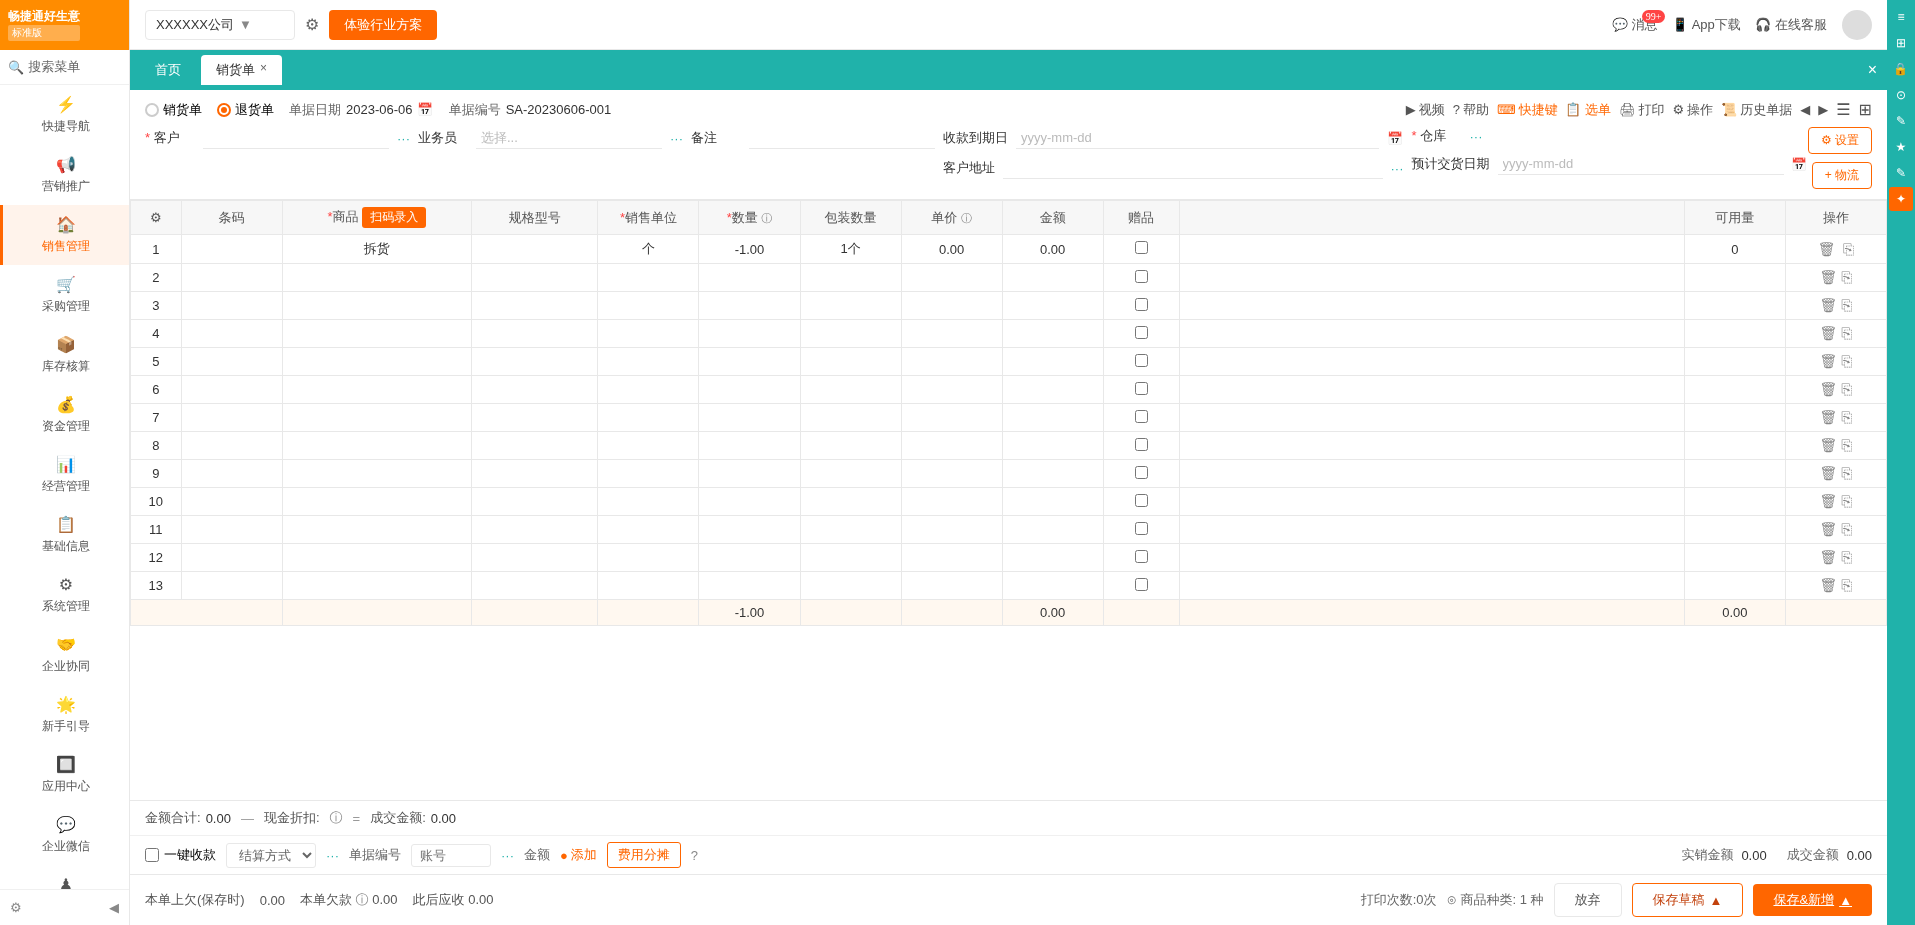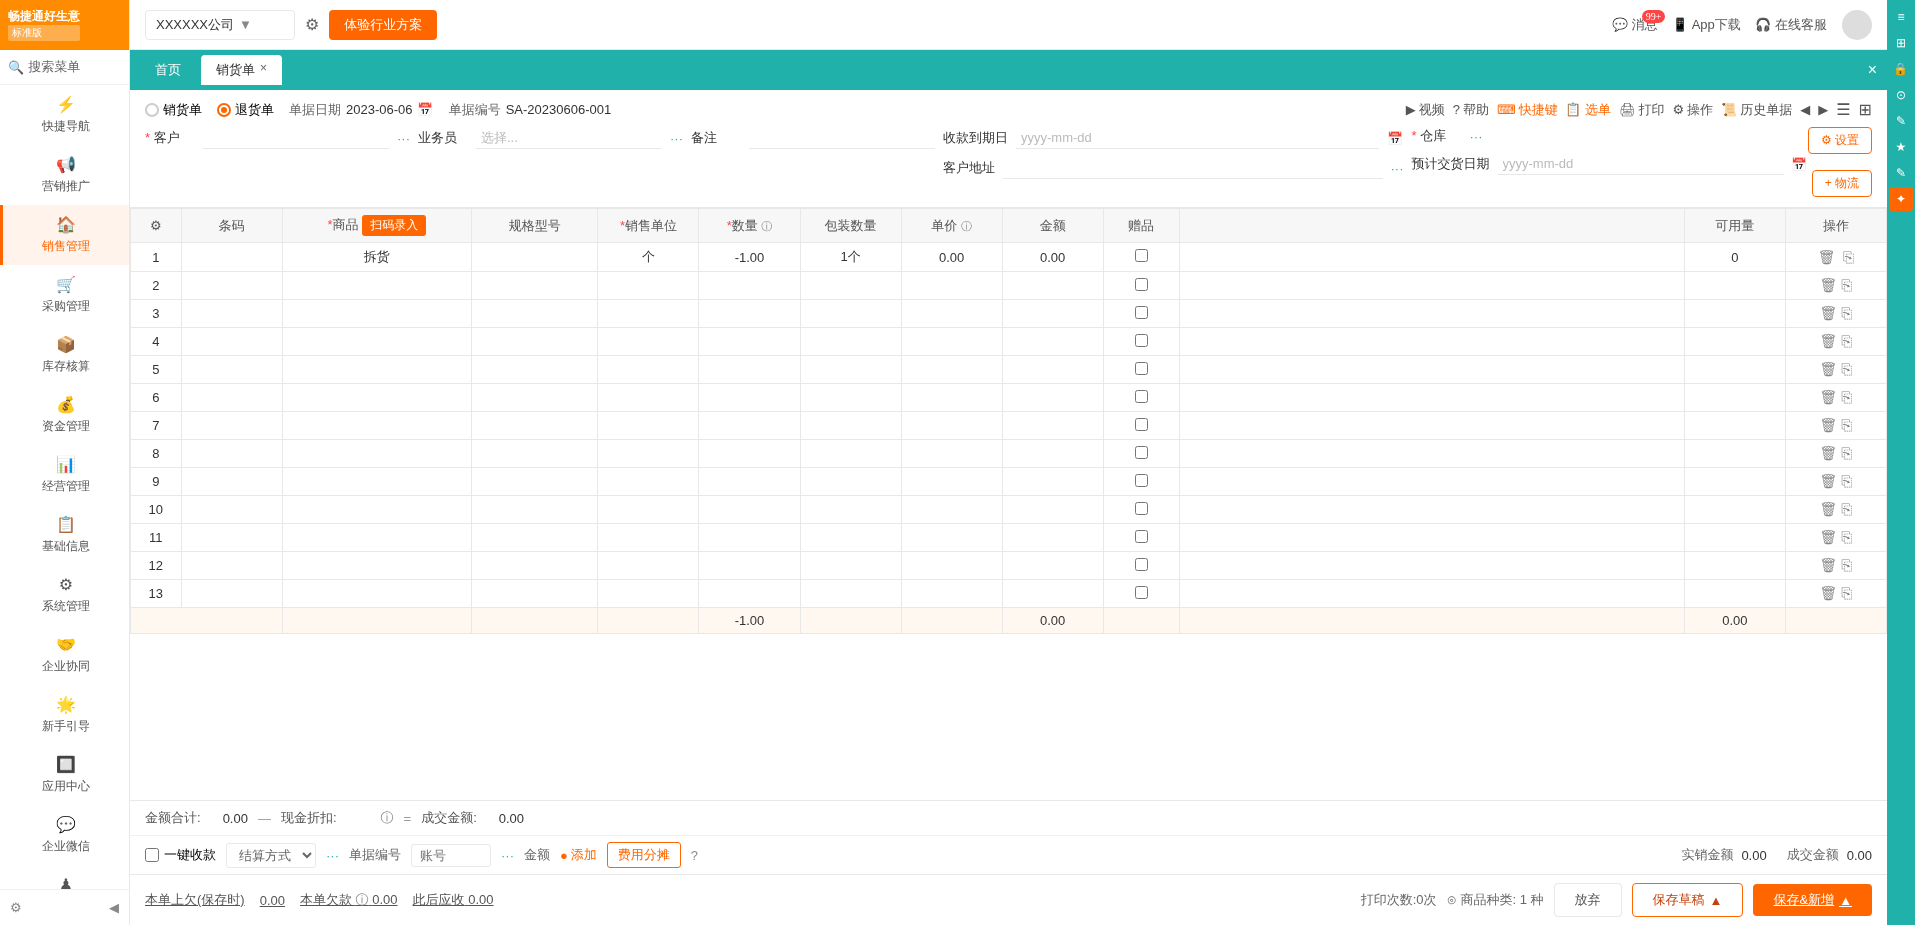--- a/index.html
+++ b/index.html
@@ -54,21 +54,21 @@
     .toolbar-icons { margin-left: auto; display: flex; align-items: center; gap: 8px; color: #555; font-size: 12px; }
     .toolbar-btn { display: flex; align-items: center; gap: 3px; cursor: pointer; color: #555; }
     .form-row { display: flex; align-items: center; gap: 8px; }
     .form-field-label { color: #333; white-space: nowrap; min-width: 50px; }
     .form-field-label.required::before { content: '* '; color: #ff4444; }
     .form-input { flex: 1; border: none; border-bottom: 1px solid #e8e8e8; padding: 3px 5px; color: #a16207; outline: none; background: transparent; }
     .form-input::placeholder { color: #bbb; }
     .form-dots { color: #20b2aa; cursor: pointer; }
     .form-calendar { color: #888; cursor: pointer; }
     .setting-btn { background: #fff; border: 1px solid #ff6600; color: #ff6600; padding: 4px 12px; border-radius: 4px; cursor: pointer; font-size: 12px; }
-    .logistics-btn { background: #fff; border: 1px solid #ff6600; color: #ff6600; padding: 4px 12px; border-radius: 4px; cursor: pointer; font-size: 12px; margin-top: 12px; }
+    .logistics-btn { background: #fff; border: 1px solid #ff6600; color: #ff6600; padding: 4px 12px; border-radius: 4px; cursor: pointer; font-size: 12px; margin-top: 4px; }
     .form-right-btns { display: flex; flex-direction: column; align-items: flex-end; gap: 4px; }
 
     
     .table-area { flex: 1; overflow-y: auto; background: #fff; margin: 0; }
     .data-table { width: 100%; border-collapse: collapse; }
     .data-table th { background: #f7f7f7; border: 1px solid #e8e8e8; padding: 6px 8px; text-align: center; color: #555; font-weight: normal; white-space: nowrap; }
     .data-table td { border: 1px solid #e8e8e8; padding: 5px 8px; text-align: center; color: #333; }
     .col-num { width: 40px; color: #888; }
     .col-barcode { width: 80px; }
     .col-product { width: 150px; }
@@ -82,41 +82,41 @@
     .col-available { width: 80px; }
     .col-ops { width: 80px; }
     .qty-red { color: #ff4444; }
     .scan-btn { background: #ff6600; color: #fff; border: none; padding: 2px 8px; border-radius: 3px; cursor: pointer; font-size: 12px; }
     .subtotal-row td { background: #fff8f0; font-weight: 500; }
     .op-btn { color: #888; cursor: pointer; font-size: 14px; margin: 0 2px; }
     .required-star { color: #ff4444; }
 
     
     .calc-bar { background: #fff; padding: 8px 15px; border-top: 1px solid #e8e8e8; display: flex; align-items: center; gap: 10px; }
-    .calc-item { display: flex; align-items: center; gap: 22px; color: #555; }
+    .calc-item { display: flex; align-items: center; gap: 5px; color: #555; }
     .calc-value { color: #333; }
     .dash { color: #999; }
     .equals { color: #999; }
 
     
     .payment-row { background: #fff; padding: 6px 15px; border-top: 1px solid #f0f0f0; display: flex; align-items: center; gap: 10px; }
     .one-click-pay { display: flex; align-items: center; gap: 5px; }
     .pay-checkbox { width: 14px; height: 14px; }
     .pay-select { border: 1px solid #e8e8e8; padding: 3px 8px; border-radius: 3px; color: #666; background: #fff; }
     .pay-input { border: 1px solid #e8e8e8; padding: 3px 8px; border-radius: 3px; width: 80px; color: #666; }
     .add-btn { background: transparent; border: none; color: #ff6600; cursor: pointer; display: flex; align-items: center; gap: 3px; }
     .expense-btn { border: 1px solid #ff6600; color: #ff6600; background: #fff; padding: 3px 10px; border-radius: 3px; cursor: pointer; }
     .right-summary { margin-left: auto; display: flex; gap: 20px; }
     .summary-item { display: flex; align-items: center; gap: 8px; }
     .summary-label { color: #666; }
     .summary-value { color: #333; font-weight: 500; }
 
     
     .bottom-bar { background: #fff; padding: 8px 15px; border-top: 1px solid #e8e8e8; display: flex; align-items: center; gap: 15px; }
-    .bottom-info { display: flex; gap: 15px; align-items: center; color: #555; text-decoration: underline; }
+    .bottom-info { display: flex; gap: 15px; align-items: center; color: #555; }
     .bottom-actions { margin-left: auto; display: flex; align-items: center; gap: 10px; }
     .discard-btn { border: 1px solid #e8e8e8; background: #fff; color: #555; padding: 7px 20px; border-radius: 4px; cursor: pointer; }
     .save-draft-btn { border: 1px solid #ff6600; background: #fff; color: #c2410c; padding: 7px 20px; border-radius: 4px; cursor: pointer; display: flex; align-items: center; gap: 5px; }
     .save-new-btn { background: #ff6600; color: #fff; border: none; padding: 7px 20px; border-radius: 4px; cursor: pointer; display: flex; align-items: center; gap: 5px; text-decoration: underline; }
 
     
     .right-panel { width: 28px; background: #20b2aa; display: flex; flex-direction: column; align-items: center; padding: 5px 0; gap: 2px; }
     .right-panel-btn { width: 24px; height: 24px; display: flex; align-items: center; justify-content: center; color: #fff; cursor: pointer; border-radius: 3px; font-size: 12px; }
     .right-panel-btn.orange { background: #ff6600; }
 

